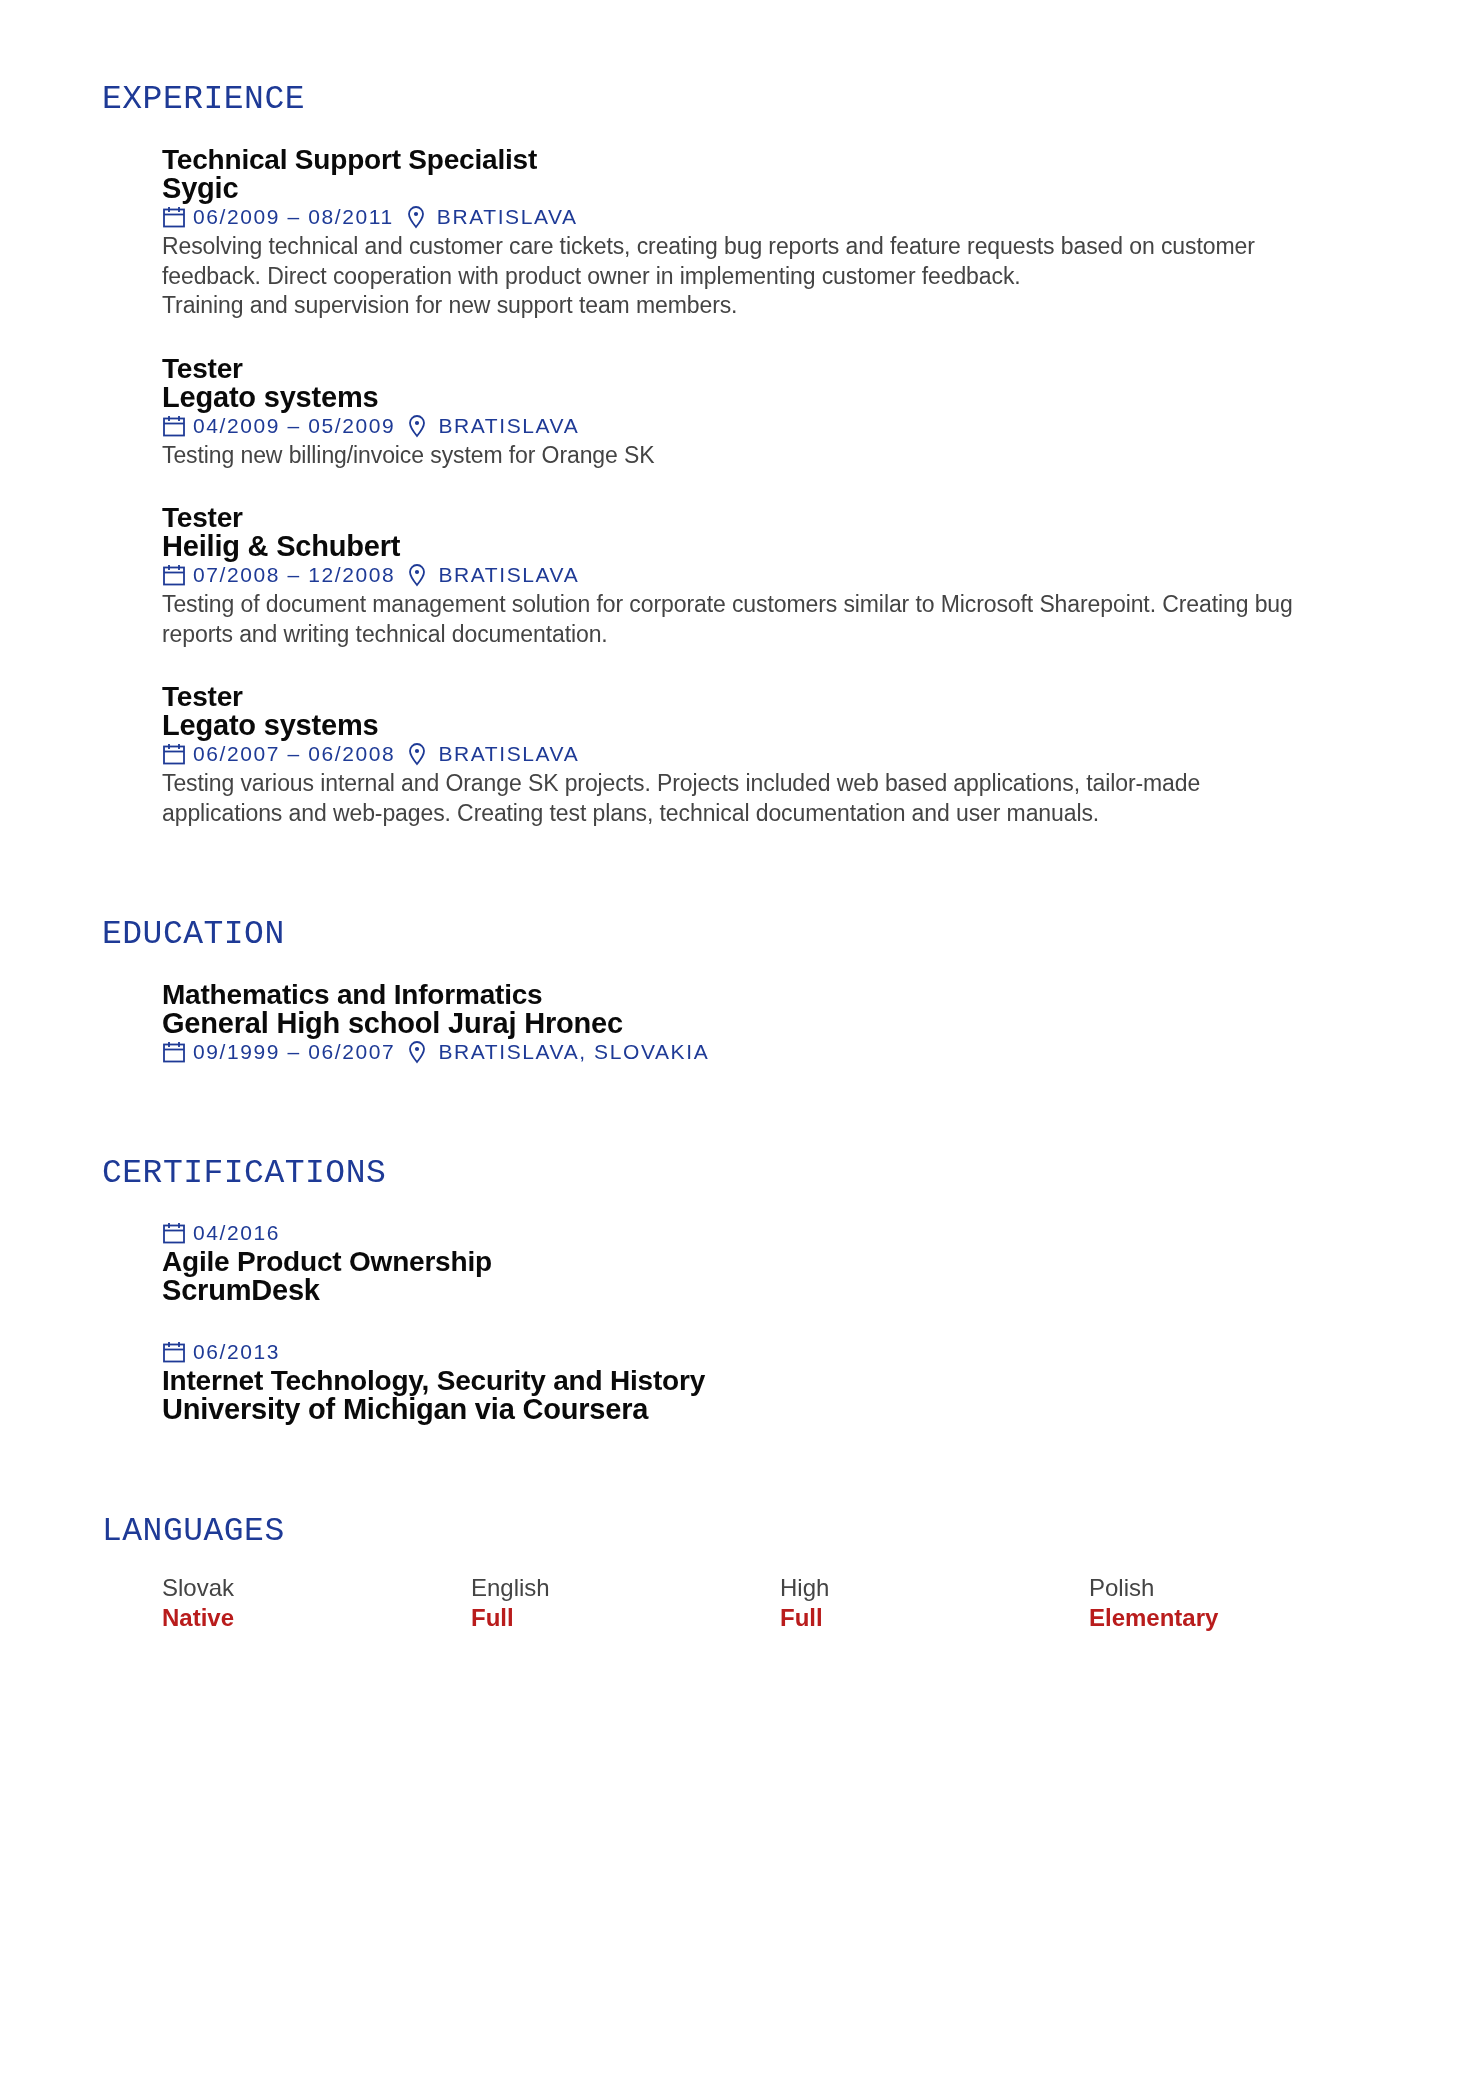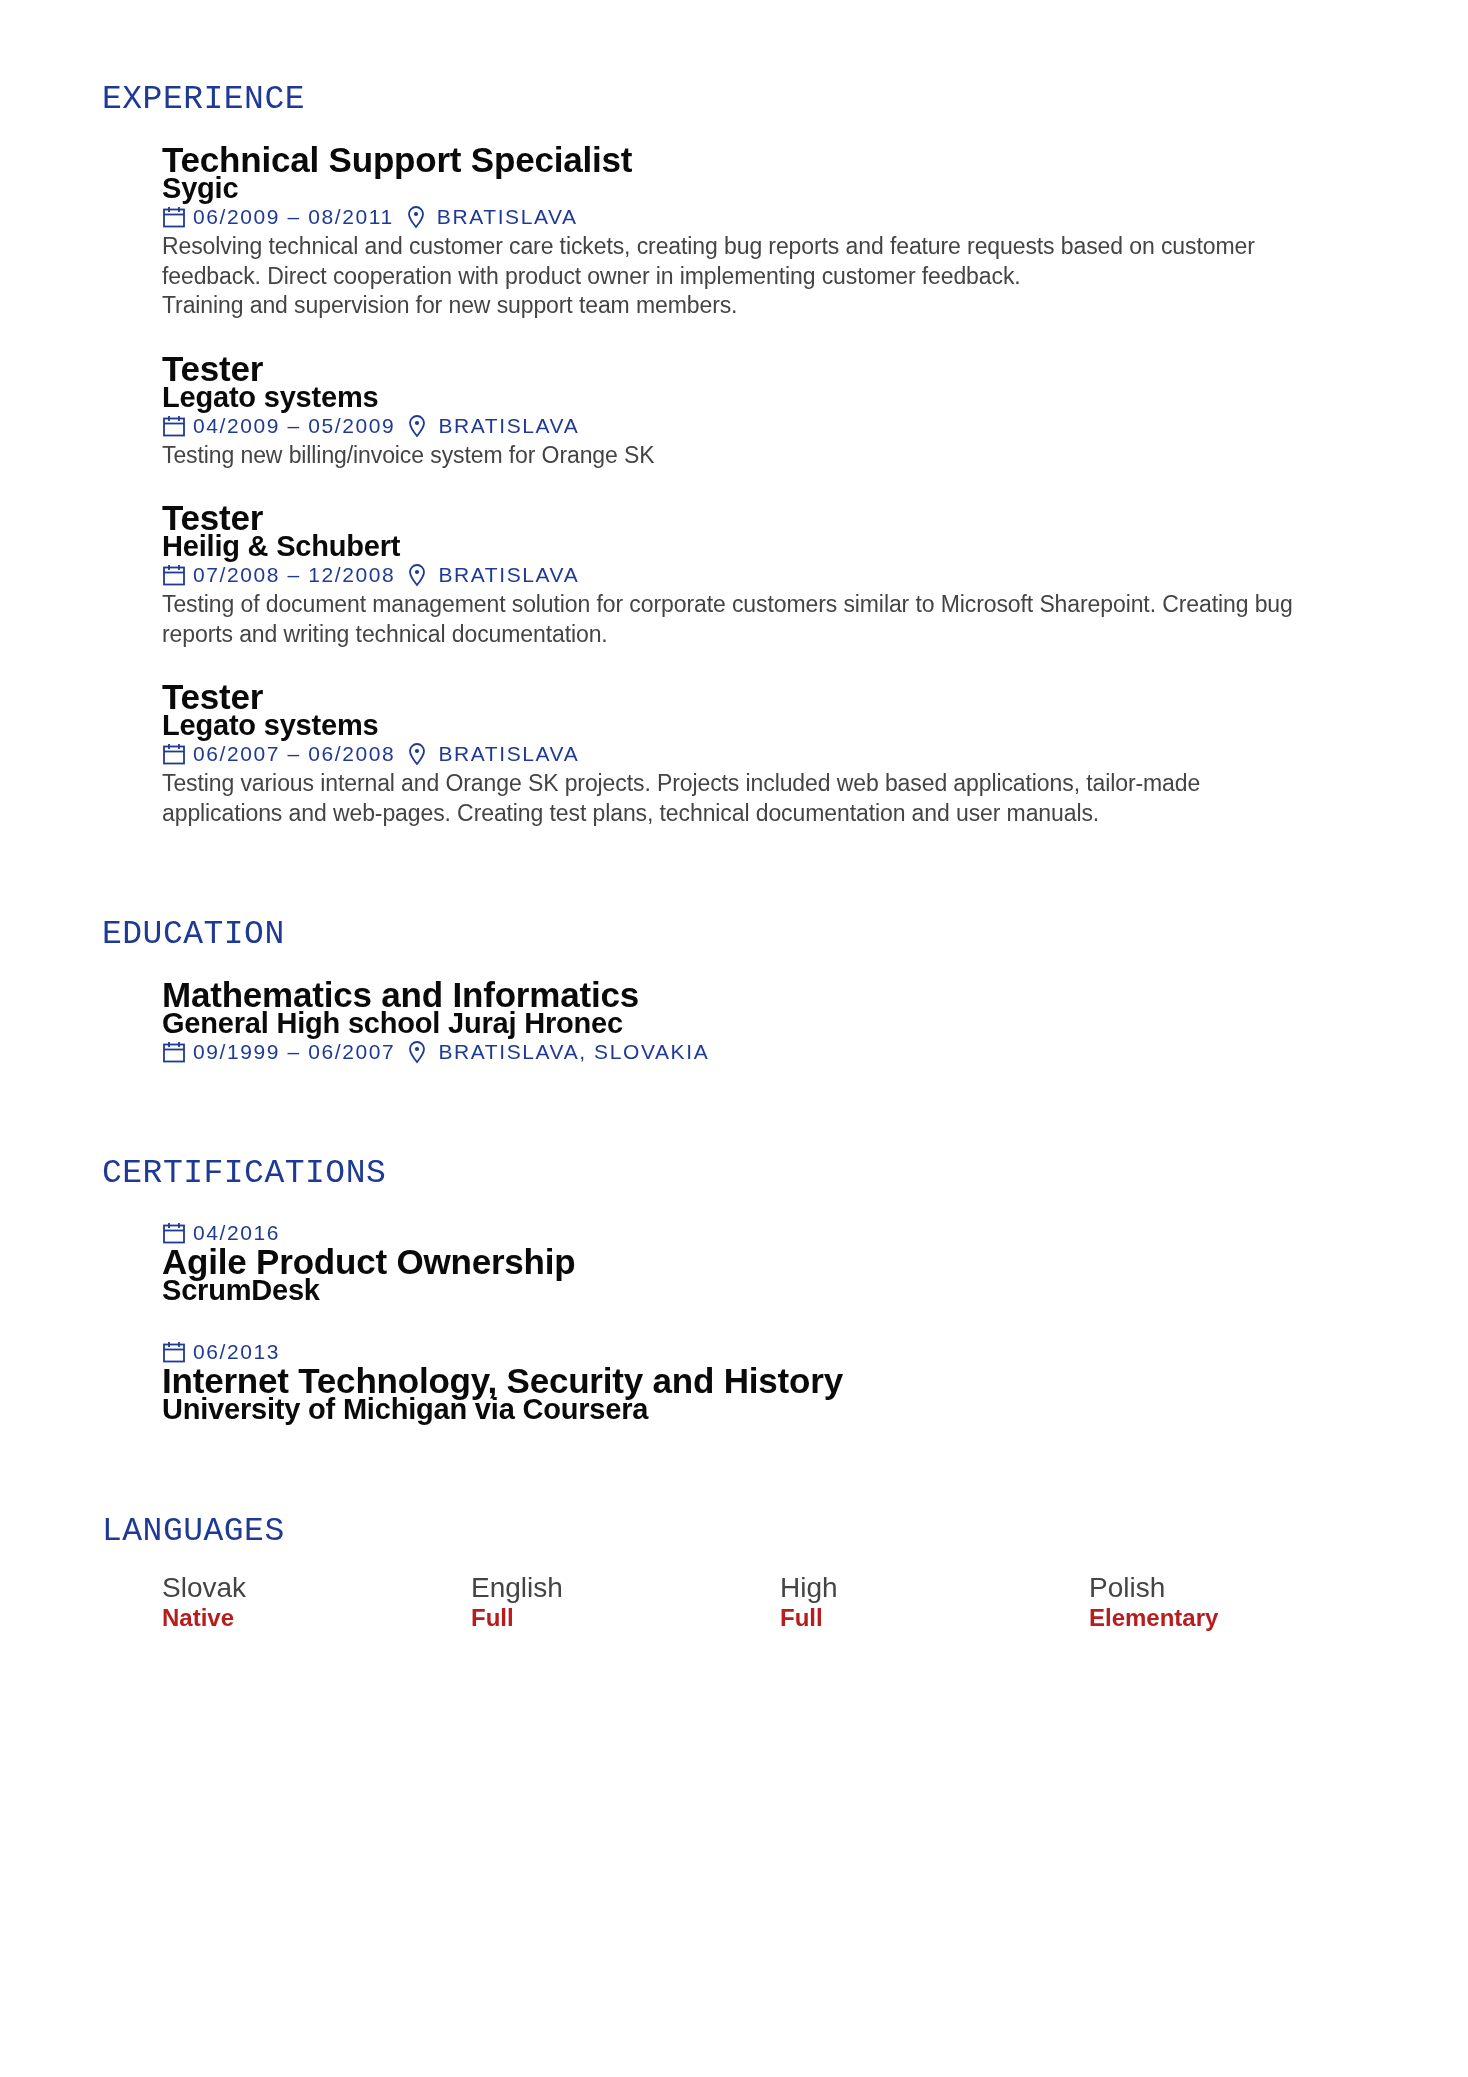--- a/index.html
+++ b/index.html
@@ -2,31 +2,31 @@
 <html><head>
 <meta charset="utf-8">
 <style>
   html, body { margin: 0; padding: 0; background: #ffffff; }
   body { width: 1468px; height: 2077px; position: relative; overflow: hidden;
          font-family: "Liberation Sans", "DejaVu Sans", sans-serif; color: #3f3f3f; }
   .page { position: absolute; left: 16px; top: 0; width: 1468px; height: 2077px; }
   .section-title { position: absolute; left: 86px; font-family: "Liberation Mono", "DejaVu Sans Mono", monospace;
                    font-size: 33px; color: #1e3a96; letter-spacing: 0.5px; line-height: 36px; margin: 0; font-weight: normal; }
   .entry { position: absolute; left: 146px; width: 1240px; }
-  .e-title { font-weight: bold; color: #0a0a0a; font-size: 35px; line-height: 28px; letter-spacing: -0.2px; }
+  .e-title { font-weight: bold; color: #0a0a0a; font-size: 28px; line-height: 28px; letter-spacing: -0.2px; }
   .e-org { font-weight: bold; color: #0a0a0a; font-size: 29px; line-height: 28px; letter-spacing: -0.2px; }
   .e-meta { display: flex; align-items: center; color: #1e3a96; font-size: 21px; line-height: 30px;
             letter-spacing: 1.6px; height: 30px; }
   .e-meta .icon { display: inline-flex; width: 24px; height: 24px; margin-right: 7px; }
   .e-meta .loc-icon { margin-left: 10px; margin-right: 9px; }
   .e-meta svg { width: 24px; height: 24px; }
   .e-desc { color: #444444; font-size: 23px; line-height: 29.5px; letter-spacing: -0.1px; }
   .e-desc div { white-space: nowrap; }
   .lang { position: absolute; top: 1573px; width: 300px; }
-  .lang-name { color: #444444; font-size: 28px; line-height: 30px; }
+  .lang-name { color: #444444; font-size: 24px; line-height: 30px; }
   .lang-level { color: #b91c1c; font-size: 24px; line-height: 30px; font-weight: bold; }
 </style>
 </head>
 <body>
 
 <div class="page">
 
   <h2 class="section-title" style="top:82px">EXPERIENCE</h2>
 
   <div class="entry" style="top:146px">

